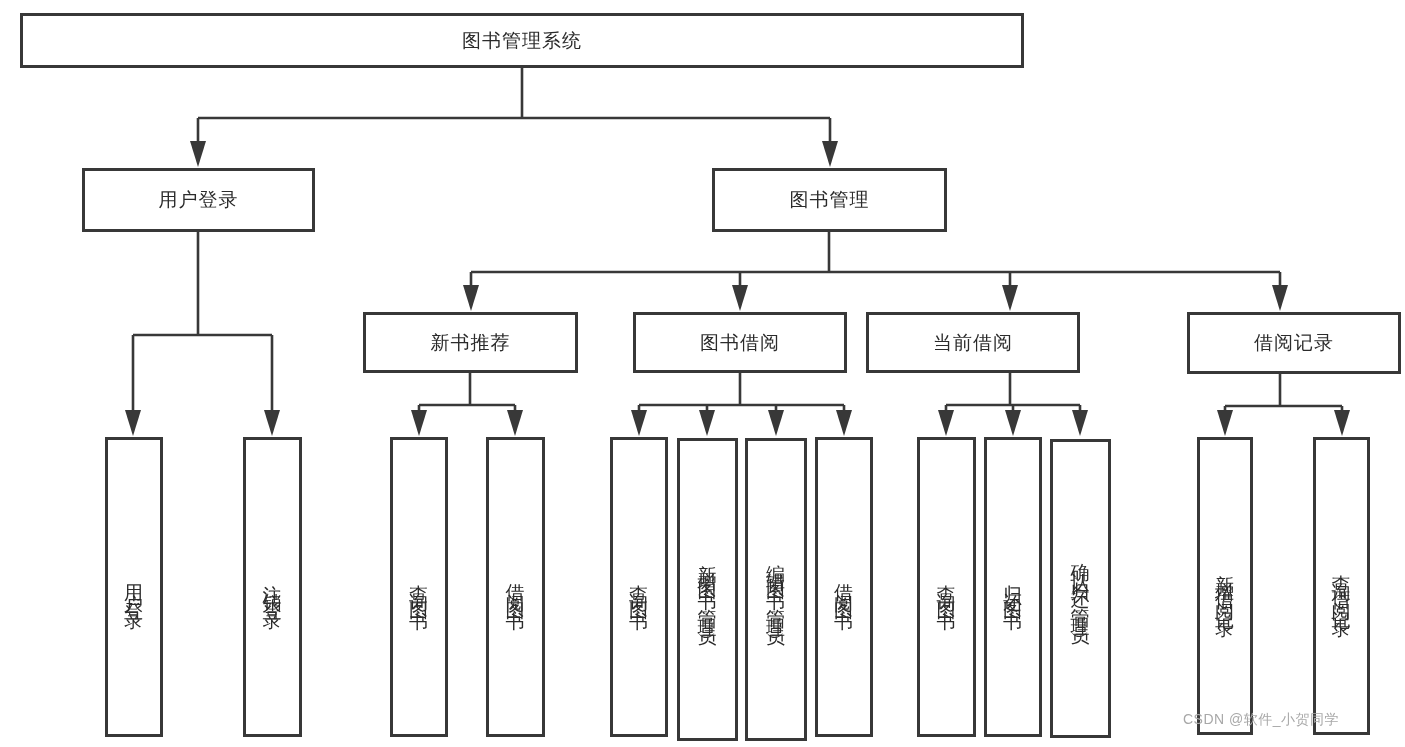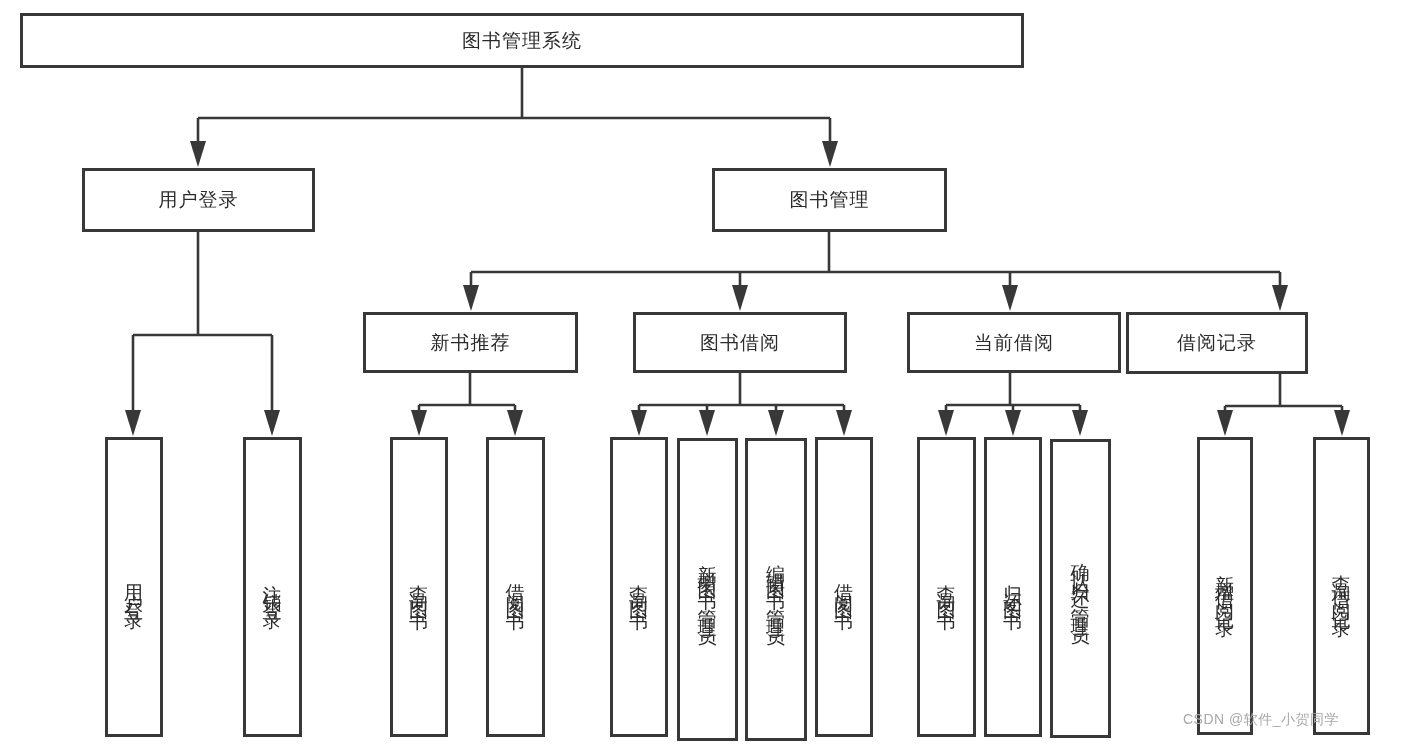--- a/index.html
+++ b/index.html
@@ -114,22 +114,22 @@
     </g>
   </svg>
 
   <div class="hbox" style="left:20px; top:13px; width:1004px; height:55px;">图书管理系统</div>
 
   <div class="hbox" style="left:82px; top:168px; width:233px; height:64px;">用户登录</div>
   <div class="hbox" style="left:363px; top:312px; width:215px; height:61px;">新书推荐</div>
 
   <div class="hbox" style="left:712px; top:168px; width:235px; height:64px;">图书管理</div>
   <div class="hbox" style="left:633px; top:312px; width:214px; height:61px;text-align:right;">图书借阅</div>
-  <div class="hbox" style="left:907px; top:312px; width:214px; height:61px;">当前借阅</div>
-  <div class="hbox" style="left:1126px; top:312px; width:182px; height:62px;">借阅记录</div>
+  <div class="hbox" style="left:866px; top:312px; width:214px; height:61px;">当前借阅</div>
+  <div class="hbox" style="left:1187px; top:312px; width:214px; height:62px;">借阅记录</div>
 
   <div class="vbox" style="left:105px; top:437px; width:58px; height:300px;">
     <span class="vtext">用户登录</span>
   </div>
   <div class="vbox" style="left:243px; top:437px; width:59px; height:300px;">
     <span class="vtext">注销登录</span>
   </div>
 
   <div class="vbox" style="left:390px; top:437px; width:58px; height:300px;">
     <span class="vtext">查询图书</span>

